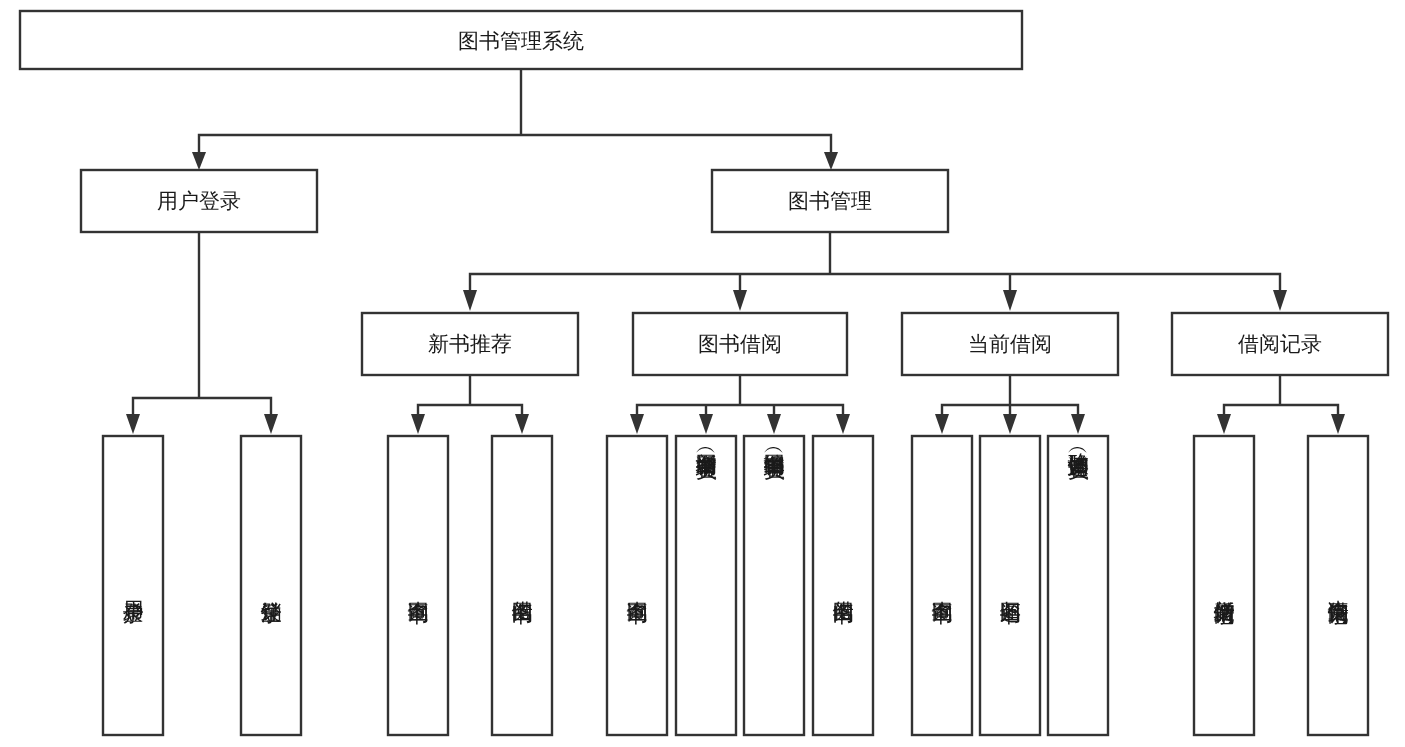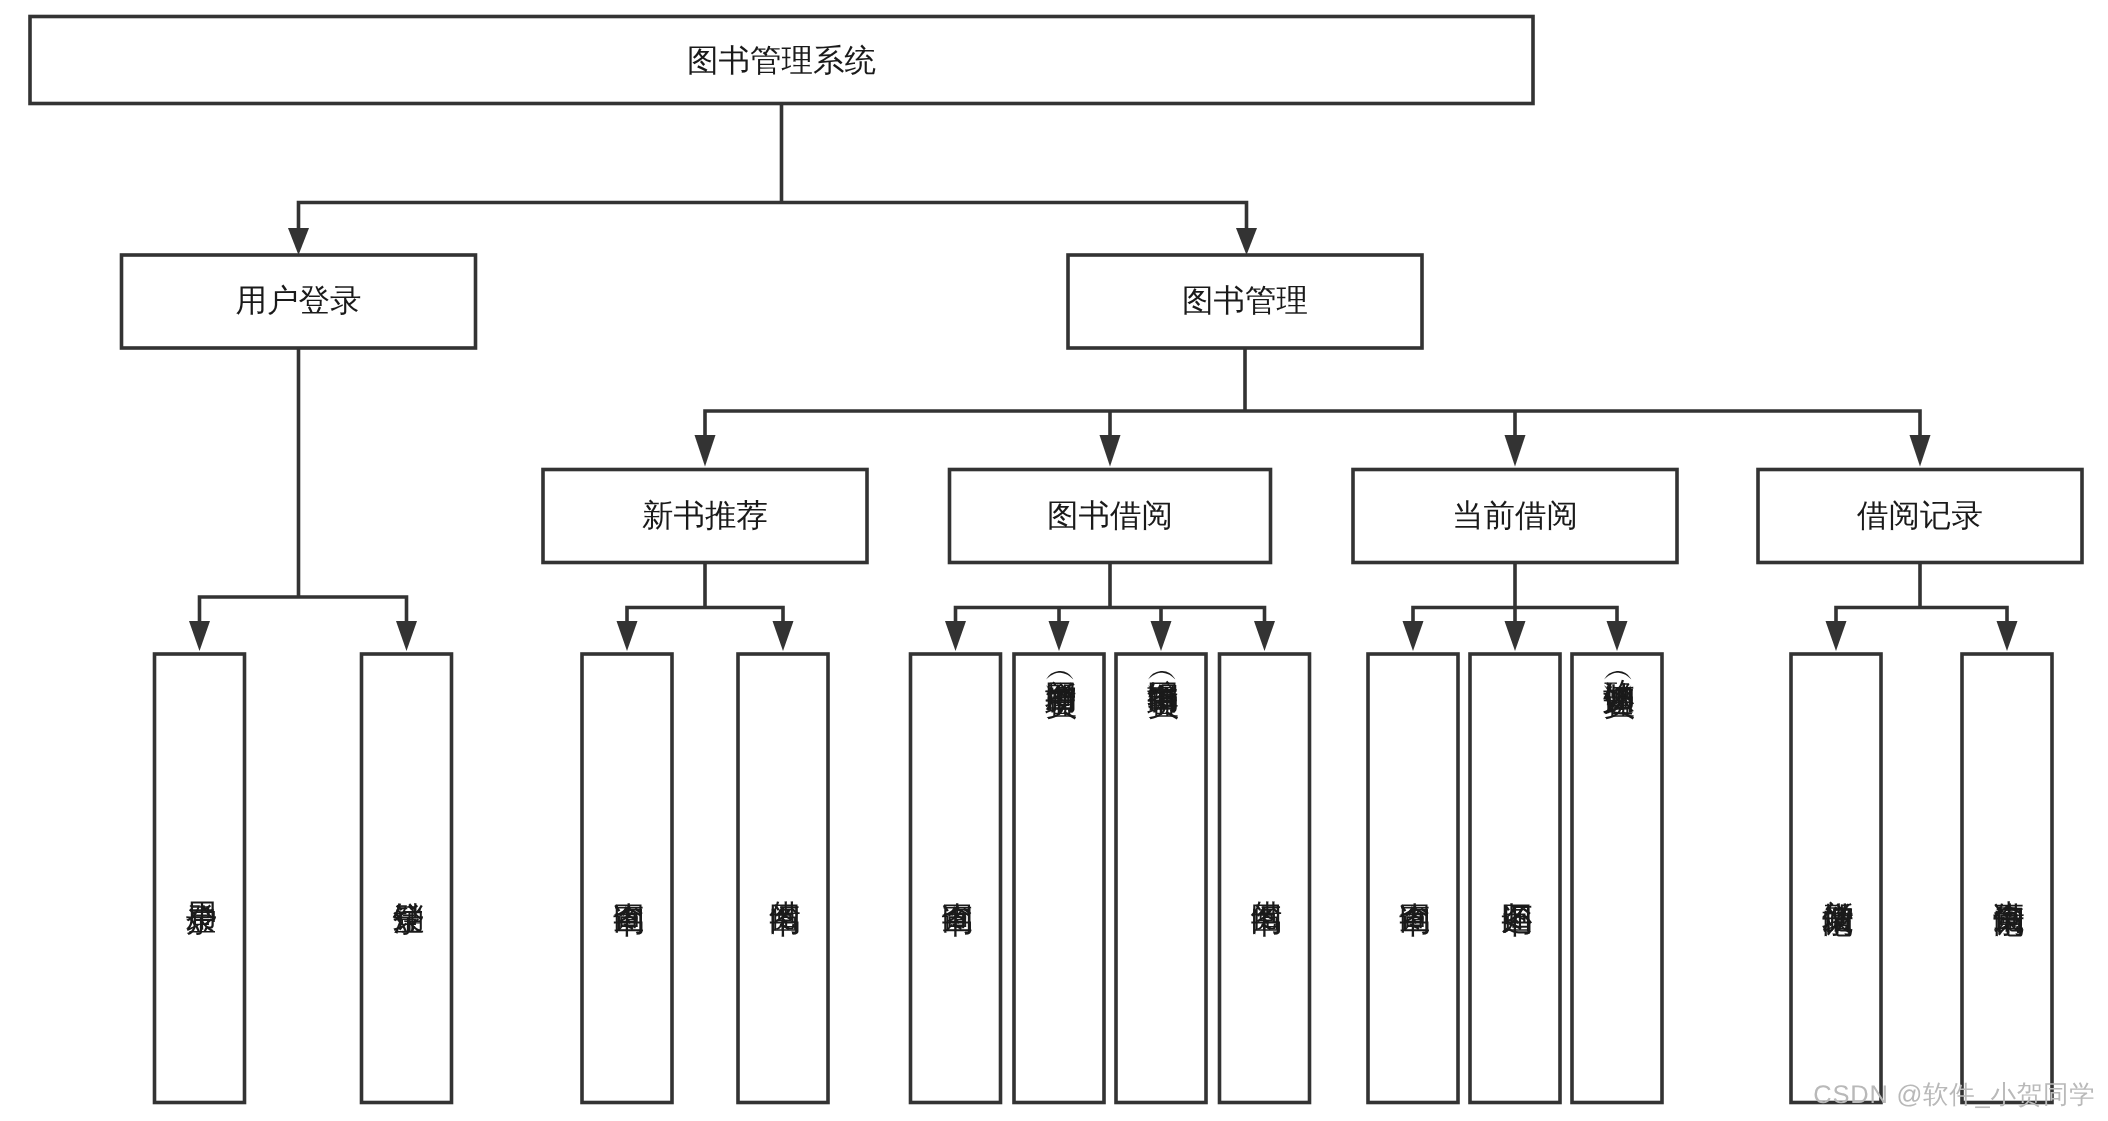--- a/index.html
+++ b/index.html
@@ -201,14 +201,13 @@
     <span class="leaf-label">确认归还（管理员）</span>
   </div>
 
   <div class="leaf-label-wrap" style="left:1194px; top:436px; width:60px; height:299px;">
     <span class="leaf-label">新增借阅记录</span>
   </div>
   <div class="leaf-label-wrap" style="left:1308px; top:436px; width:60px; height:299px;">
     <span class="leaf-label">查询借阅记录</span>
   </div>
 
-  <div id="watermark">CSDN @软件_小贺同学</div>
 </div>
 
 </body></html>

